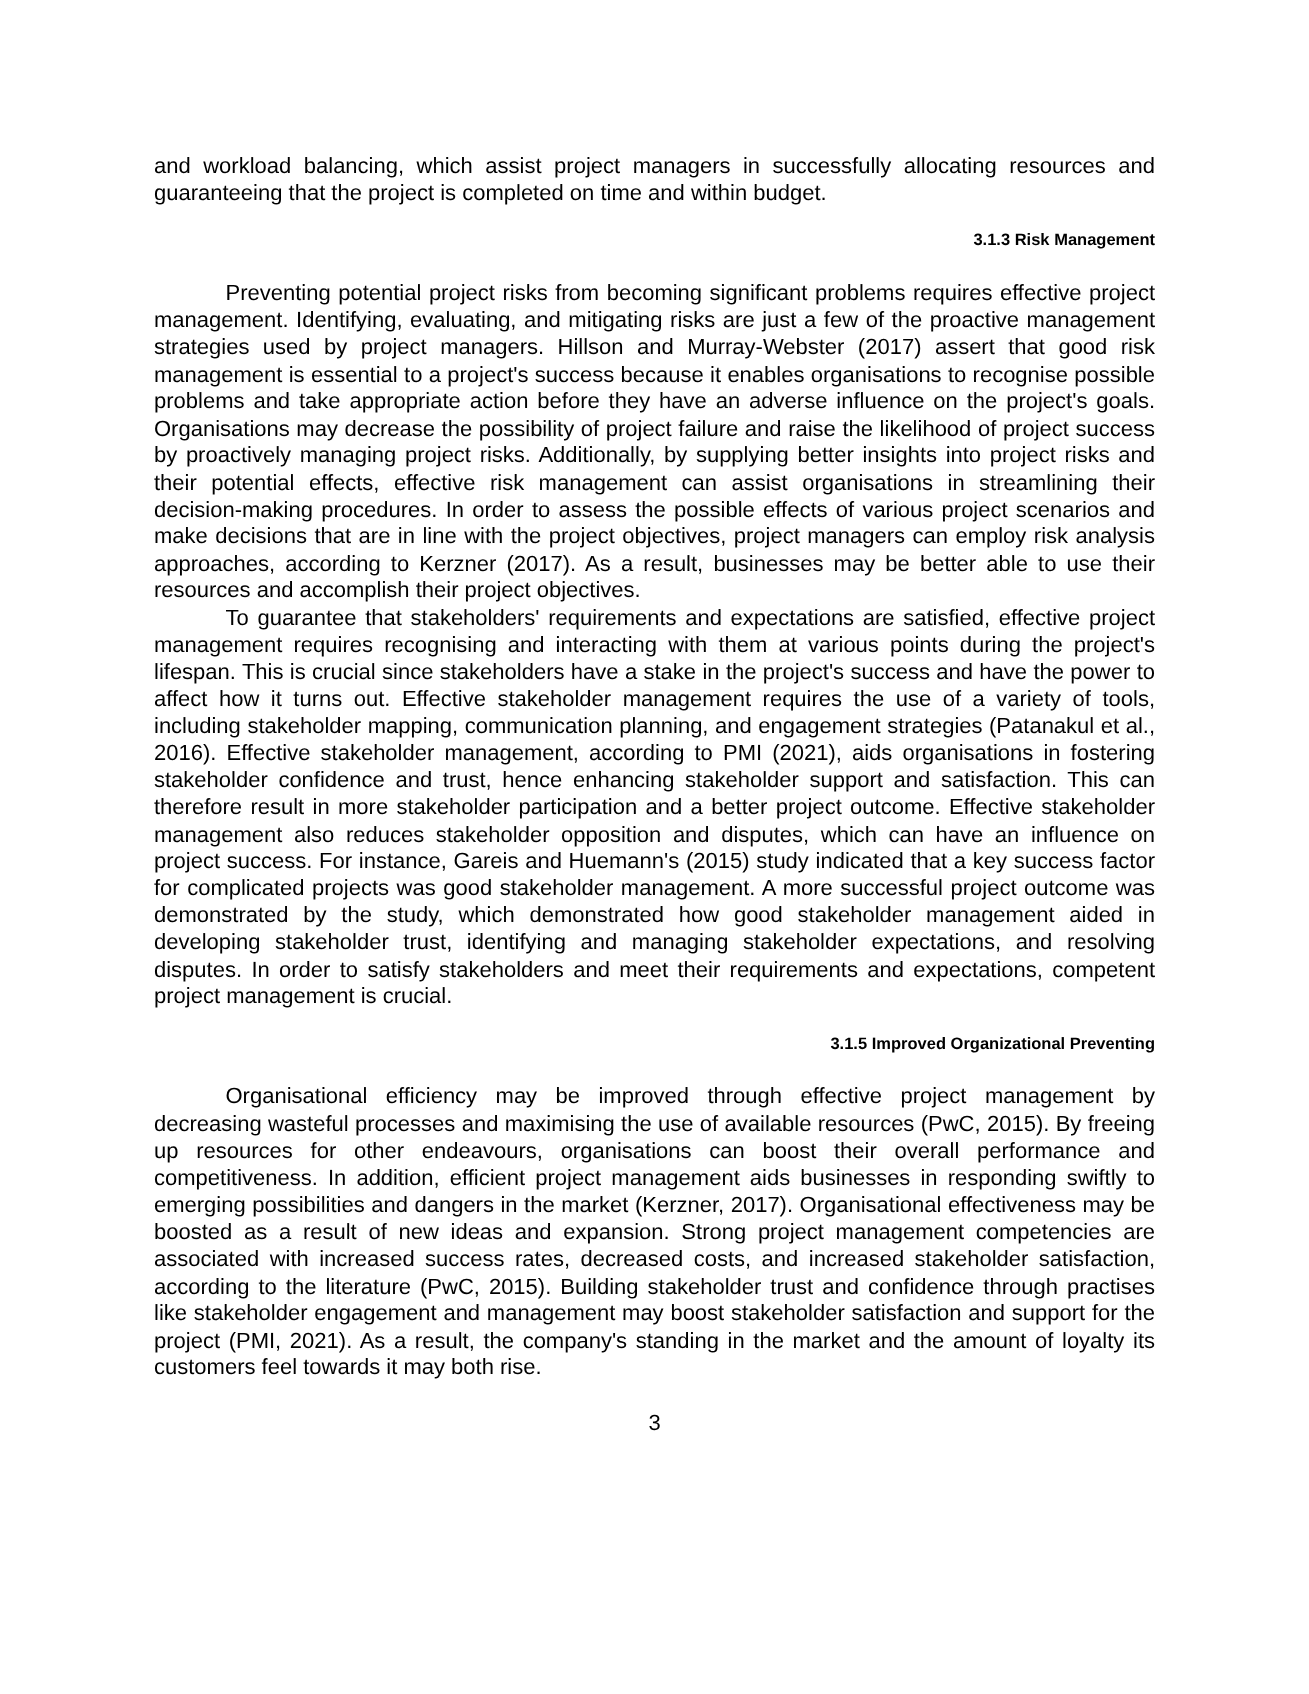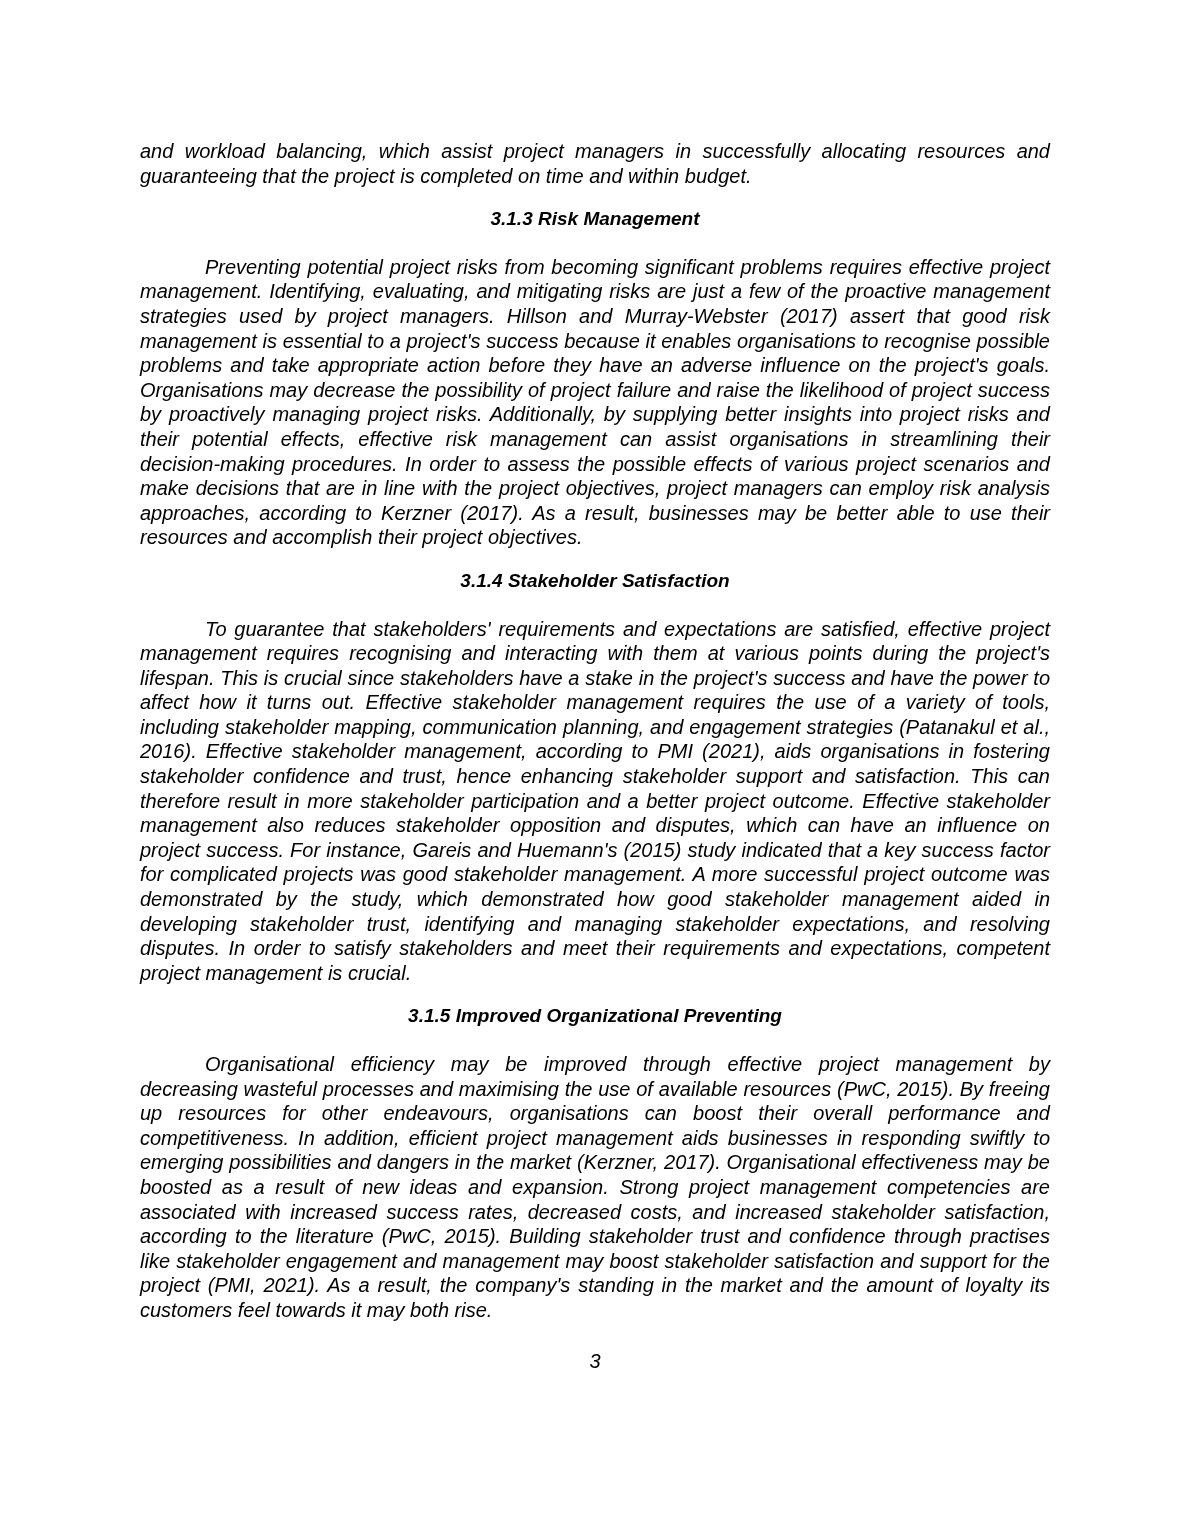--- a/index.html
+++ b/index.html
@@ -13,65 +13,63 @@
     font-family: "Liberation Sans", sans-serif;
     color: #000000;
     position: relative;
     overflow: hidden;
   }
   .page {
     position: relative;
     width: 1190px;
     height: 1340px;
     background: #ffffff;
-    font-style: italic;
   }
   .content {
     position: absolute;
     left: 140px;
     top: 139px;
     width: 910px;
   }
   .para {
     font-size: 20px;
     line-height: 24.6px;
     text-align: justify;
     margin: 0;
     word-spacing: normal;
   }
   .para.indent {
     text-indent: 65px;
   }
   .heading {
-    font-size: 19px;
+    font-size: 15px;
     line-height: 24.6px;
     font-weight: bold;
     margin: 19px 0 23px 0;
-    text-align: center;
+    text-align: right;
   }
   .page-number {
     font-size: 20px;
     line-height: 24.6px;
     text-align: center;
     margin-top: 26px;
   }
 </style>
 </head>
 <body>
 
 <div class="page">
   <div class="content">
 
     <p class="para">and workload balancing, which assist project managers in successfully allocating resources and guaranteeing that the project is completed on time and within budget.</p>
 
     <h2 class="heading">3.1.3 Risk Management</h2>
 
     <p class="para indent">Preventing potential project risks from becoming significant problems requires effective project management. Identifying, evaluating, and mitigating risks are just a few of the proactive management strategies used by project managers. Hillson and Murray-Webster (2017) assert that good risk management is essential to a project's success because it enables organisations to recognise possible problems and take appropriate action before they have an adverse influence on the project's goals. Organisations may decrease the possibility of project failure and raise the likelihood of project success by proactively managing project risks. Additionally, by supplying better insights into project risks and their potential effects, effective risk management can assist organisations in streamlining their decision-making procedures. In order to assess the possible effects of various project scenarios and make decisions that are in line with the project objectives, project managers can employ risk analysis approaches, according to Kerzner (2017). As a result, businesses may be better able to use their resources and accomplish their project objectives.</p>
 
-    <h2 class="heading">3.1.4 Stakeholder Satisfaction</h2>
 
     <p class="para indent">To guarantee that stakeholders' requirements and expectations are satisfied, effective project management requires recognising and interacting with them at various points during the project's lifespan. This is crucial since stakeholders have a stake in the project's success and have the power to affect how it turns out. Effective stakeholder management requires the use of a variety of tools, including stakeholder mapping, communication planning, and engagement strategies (Patanakul et al., 2016). Effective stakeholder management, according to PMI (2021), aids organisations in fostering stakeholder confidence and trust, hence enhancing stakeholder support and satisfaction. This can therefore result in more stakeholder participation and a better project outcome. Effective stakeholder management also reduces stakeholder opposition and disputes, which can have an influence on project success. For instance, Gareis and Huemann's (2015) study indicated that a key success factor for complicated projects was good stakeholder management. A more successful project outcome was demonstrated by the study, which demonstrated how good stakeholder management aided in developing stakeholder trust, identifying and managing stakeholder expectations, and resolving disputes. In order to satisfy stakeholders and meet their requirements and expectations, competent project management is crucial.</p>
 
     <h2 class="heading">3.1.5 Improved Organizational Preventing</h2>
 
     <p class="para indent">Organisational efficiency may be improved through effective project management by decreasing wasteful processes and maximising the use of available resources (PwC, 2015). By freeing up resources for other endeavours, organisations can boost their overall performance and competitiveness. In addition, efficient project management aids businesses in responding swiftly to emerging possibilities and dangers in the market (Kerzner, 2017). Organisational effectiveness may be boosted as a result of new ideas and expansion. Strong project management competencies are associated with increased success rates, decreased costs, and increased stakeholder satisfaction, according to the literature (PwC, 2015). Building stakeholder trust and confidence through practises like stakeholder engagement and management may boost stakeholder satisfaction and support for the project (PMI, 2021). As a result, the company's standing in the market and the amount of loyalty its customers feel towards it may both rise.</p>
 
     <div class="page-number">3</div>
 
   </div>

